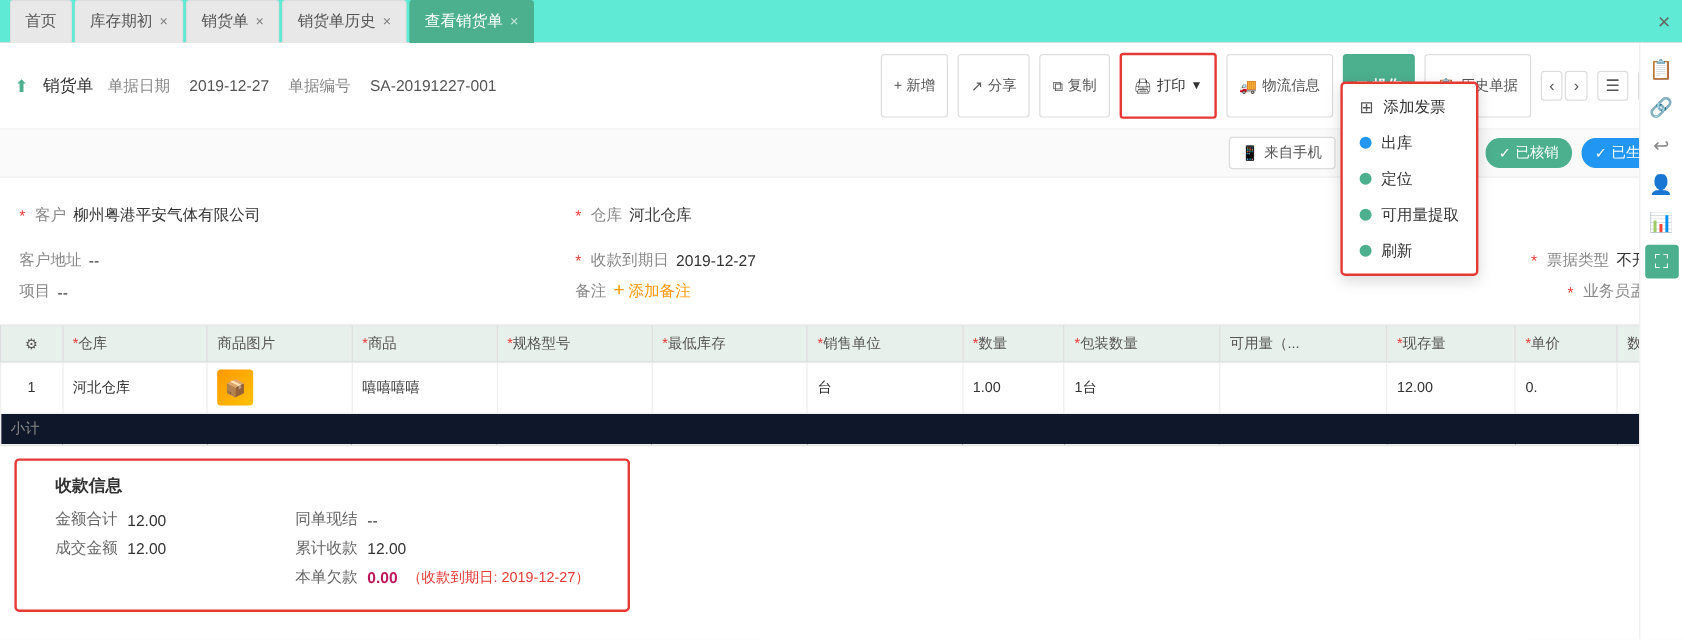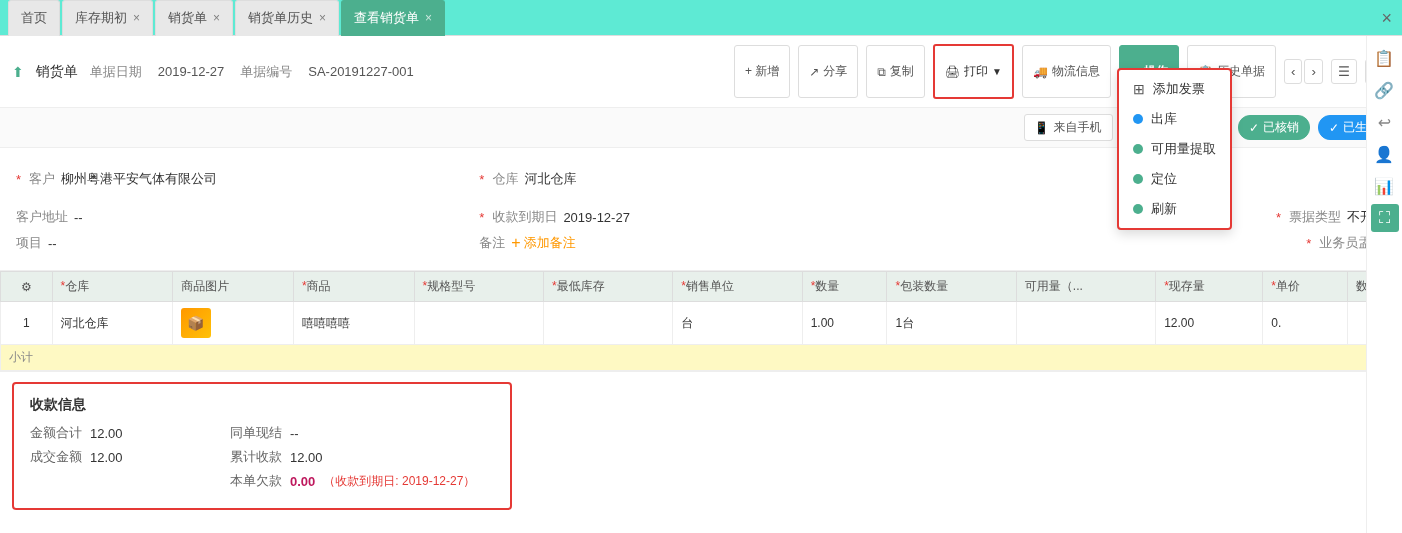--- a/index.html
+++ b/index.html
@@ -37,26 +37,26 @@
     .form-area { padding: 10px 16px; border-bottom: 1px solid #eee; }
     .form-row { display: flex; align-items: center; margin-bottom: 8px; gap: 20px; }
     .form-field { display: flex; align-items: center; gap: 6px; flex: 1; }
     .field-label { color: #888; white-space: nowrap; font-size: 13px; }
     .field-required { color: #e53935; margin-right: 2px; }
     .field-value { color: #333; font-size: 13px; }
     .add-note { display: flex; align-items: center; gap: 3px; color: #FF9800; cursor: pointer; font-size: 13px; }
     .data-table { width: 100%; border-collapse: collapse; font-size: 12px; }
     .data-table th { background: #e8f0eb; color: #555; padding: 6px 8px; text-align: left; border: 1px solid #ddd; white-space: nowrap; font-weight: normal; }
     .data-table td { padding: 6px 8px; border: 1px solid #eee; vertical-align: middle; white-space: nowrap; }
-    .data-table tr.subtotal td { background: #fef9c3; color: #888; font-size: 12px; }
+    .data-table tr.subtotal td { background: #0f172a; color: #888; font-size: 12px; }
     .product-img { width: 30px; height: 30px; background: linear-gradient(135deg, #FF9800, #FFC107); border-radius: 3px; display: flex; align-items: center; justify-content: center; color: #fff; font-size: 14px; }
 
     
     .bottom-panel { display: flex; }
-    .payment-info { border: 2px solid #e53935; border-radius: 4px; margin: 10px 12px; padding: 12px 16px; min-width: 500px; background: #fff; }
+    .payment-info { border: 2px solid #e53935; border-radius: 4px; margin: 10px 12px; padding: 12px 32px; min-width: 500px; background: #fff; }
     .payment-title { font-size: 14px; font-weight: bold; margin-bottom: 10px; color: #333; }
     .payment-row { display: flex; gap: 20px; margin-bottom: 6px; font-size: 13px; }
     .payment-field { display: flex; align-items: center; gap: 8px; min-width: 180px; }
     .payment-label { color: #666; }
     .payment-value { color: #333; }
     .payment-value.red { color: #be185d; font-weight: bold; }
     .dropdown-menu { position: absolute; top: 68px; right: 170px; background: #fff; border: 2px solid #e53935; border-radius: 4px; box-shadow: 0 4px 12px rgba(0,0,0,0.15); z-index: 200; min-width: 110px; padding: 4px 0; }
     .dropdown-item { display: flex; align-items: center; gap: 8px; padding: 6px 14px; cursor: pointer; font-size: 13px; color: #333; }
     .dropdown-dot { width: 10px; height: 10px; border-radius: 50%; display: inline-block; }
     .dot-blue { background: #2196F3; }
@@ -317,25 +317,25 @@
     <div class="dropdown-item">
       <span style="color:#555; font-size:14px;">⊞</span>
       <span>添加发票</span>
     </div>
     <div class="dropdown-item">
       <span class="dropdown-dot dot-blue"></span>
       <span>出库</span>
     </div>
     <div class="dropdown-item">
       <span class="dropdown-dot dot-green"></span>
+      <span>定位</span>
+    </div>
+    <div class="dropdown-item">
+      <span class="dropdown-dot dot-green"></span>
       <span>可用量提取</span>
-    </div>
-    <div class="dropdown-item">
-      <span class="dropdown-dot dot-green"></span>
-      <span>定位</span>
     </div>
     <div class="dropdown-item">
       <span class="dropdown-dot dot-green"></span>
       <span>刷新</span>
     </div>
   </div>
 
 </div>
 
 </body></html>

